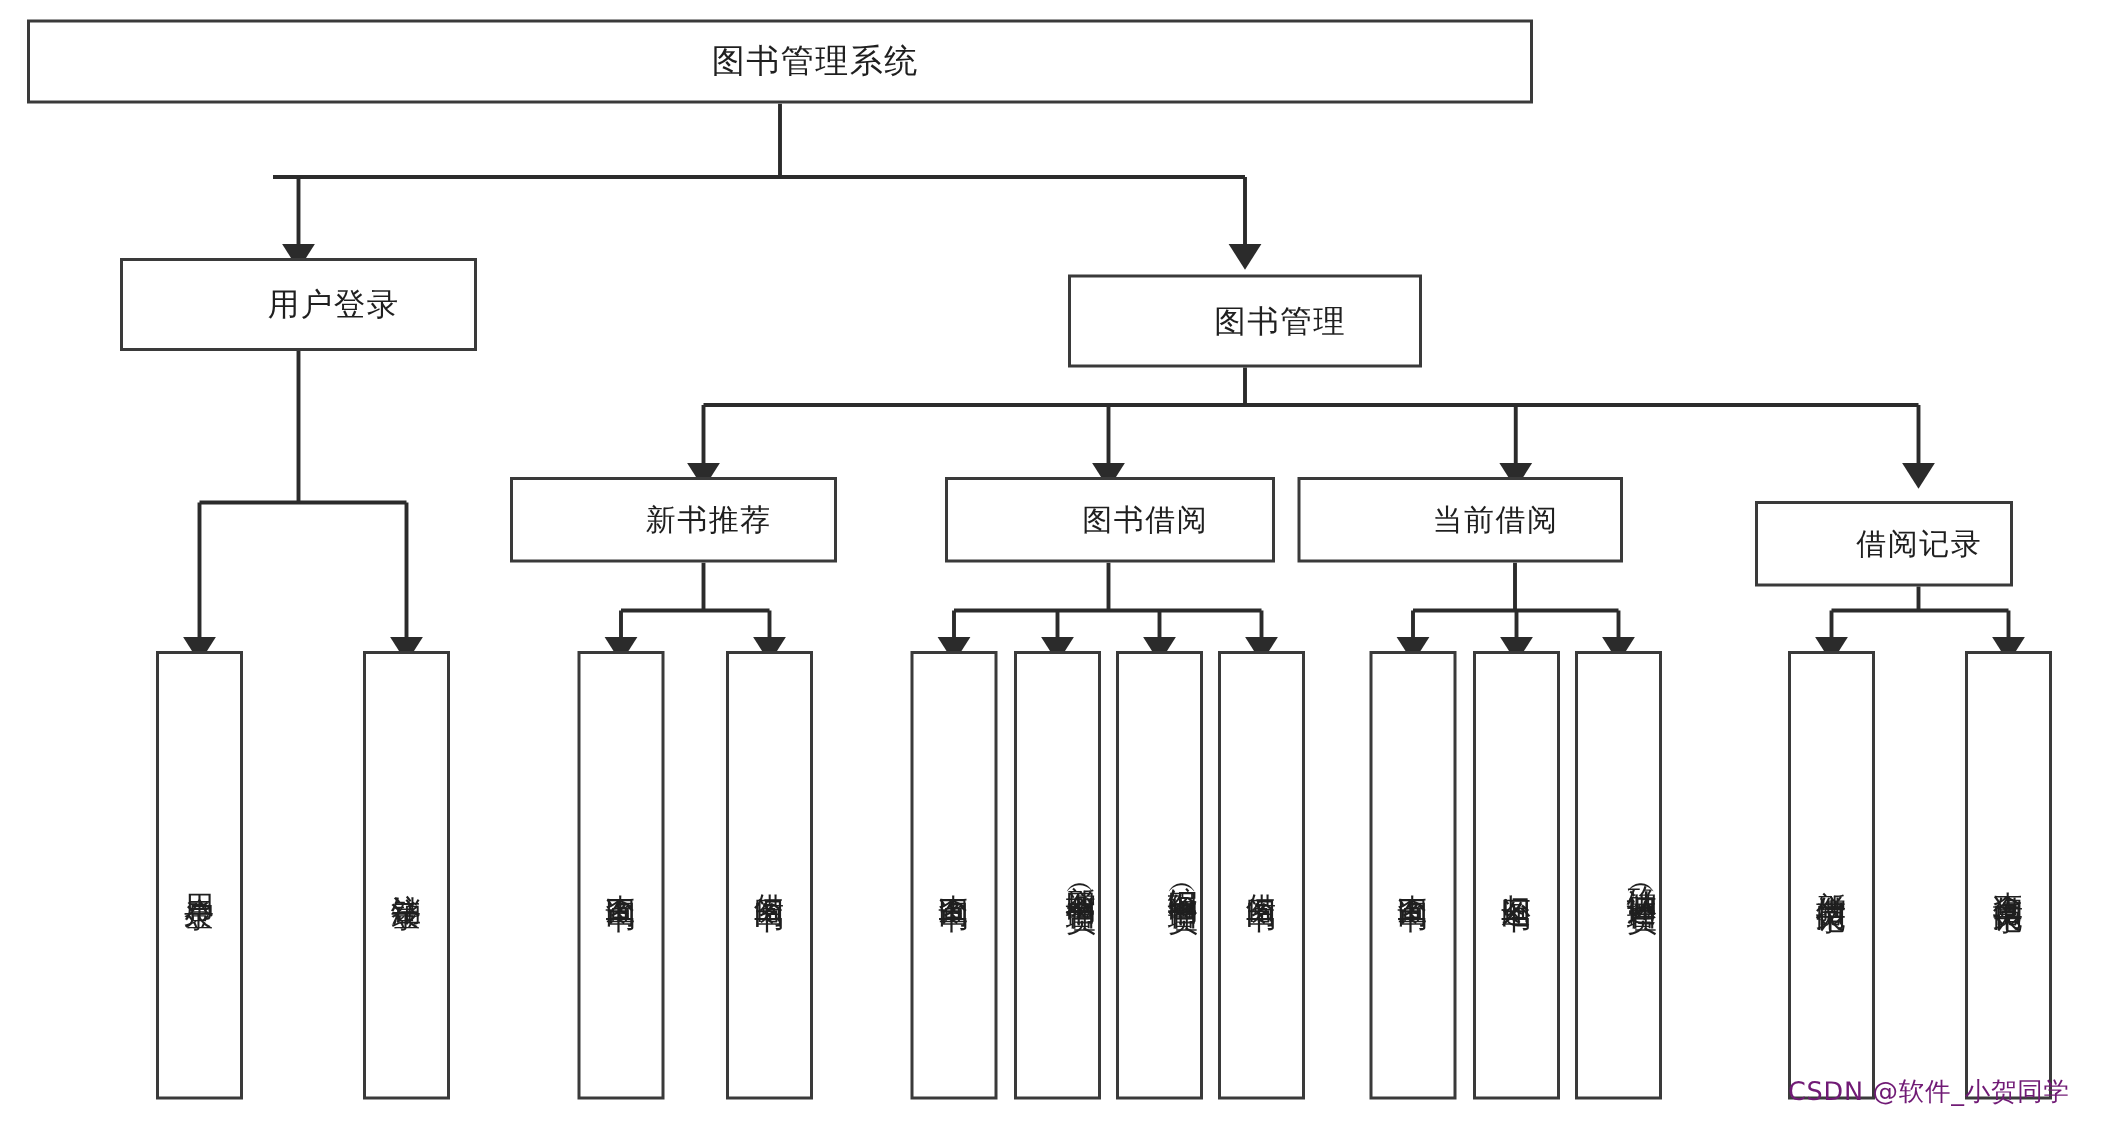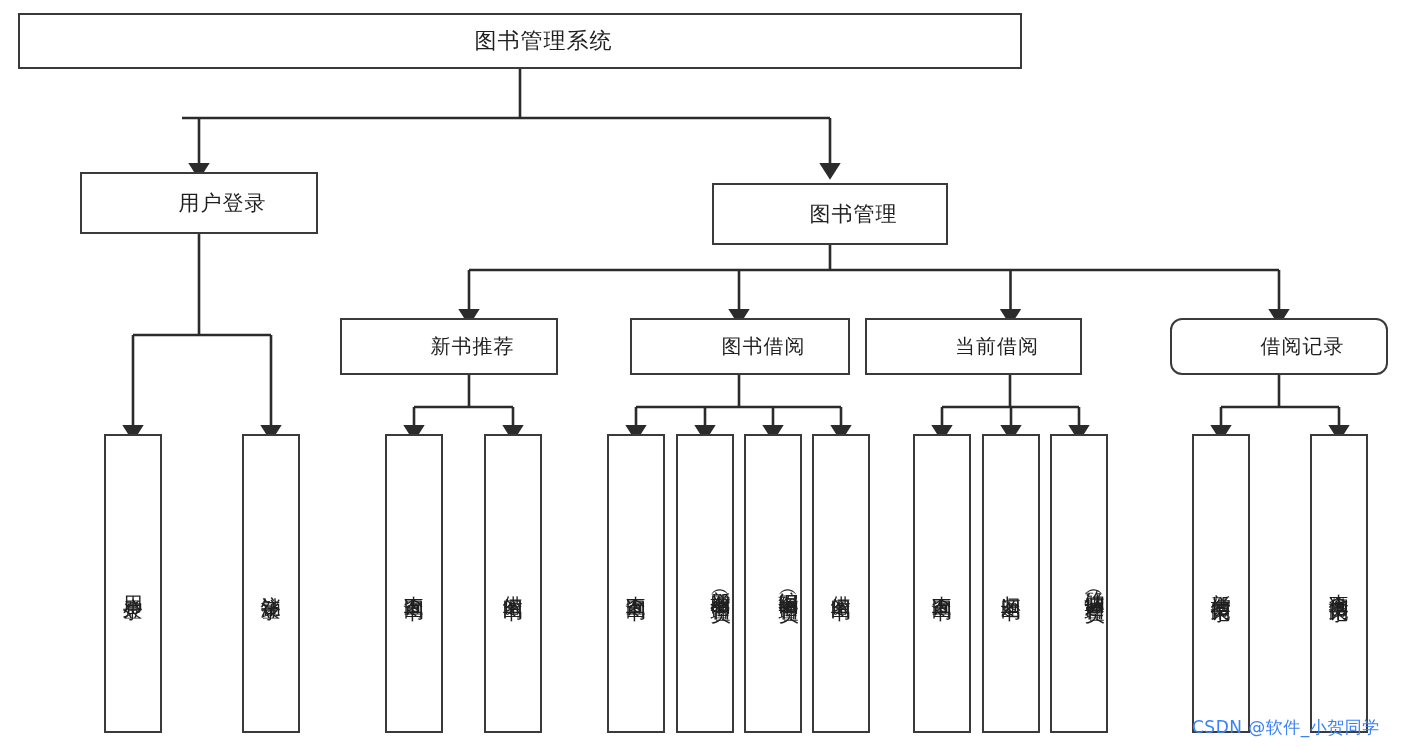--- a/index.html
+++ b/index.html
@@ -57,21 +57,21 @@
     padding:6px 0 6px 0;
     align-items:flex-start;
     justify-content:center;
   }
   .node.leaf.shortlabel{
     align-items:center;
   }
   .watermark{
     position:absolute;
     font-size:17px;
-    color:#3b82f6;
+    color:#701a75;
     letter-spacing:0.5px;
     white-space:nowrap;
     z-index:3;
     pointer-events:none;
   }
 </style>
 </head>
 <body>
 
 <div id="canvas">
@@ -134,21 +134,21 @@
   <div id="level2-layer">
       <div class="node level2" style="left: 340px; top: 318px; width: 218px; height: 57px;">
         <span>新书推荐</span>
       </div>
       <div class="node level2" style="left: 630px; top: 318px; width: 220px; height: 57px;">
         <span>图书借阅</span>
       </div>
       <div class="node level2" style="left: 865px; top: 318px; width: 217px; height: 57px;">
         <span>当前借阅</span>
       </div>
-      <div class="node level2" style="left: 1170px; top: 318px; width: 218px; height: 57px; border-radius: 12px;">
+      <div class="node level2" style="left: 1170px; top: 334px; width: 172px; height: 57px;">
         <span>借阅记录</span>
       </div>
     </div>
   <div id="leaf-layer">
       <div class="node leaf shortlabel" style="left: 104px; top: 434px; width: 58px; height: 299px;">
         <span>用户登录</span>
       </div>
       <div class="node leaf shortlabel" style="left: 242px; top: 434px; width: 58px; height: 299px;">
         <span>注销登录</span>
       </div>

